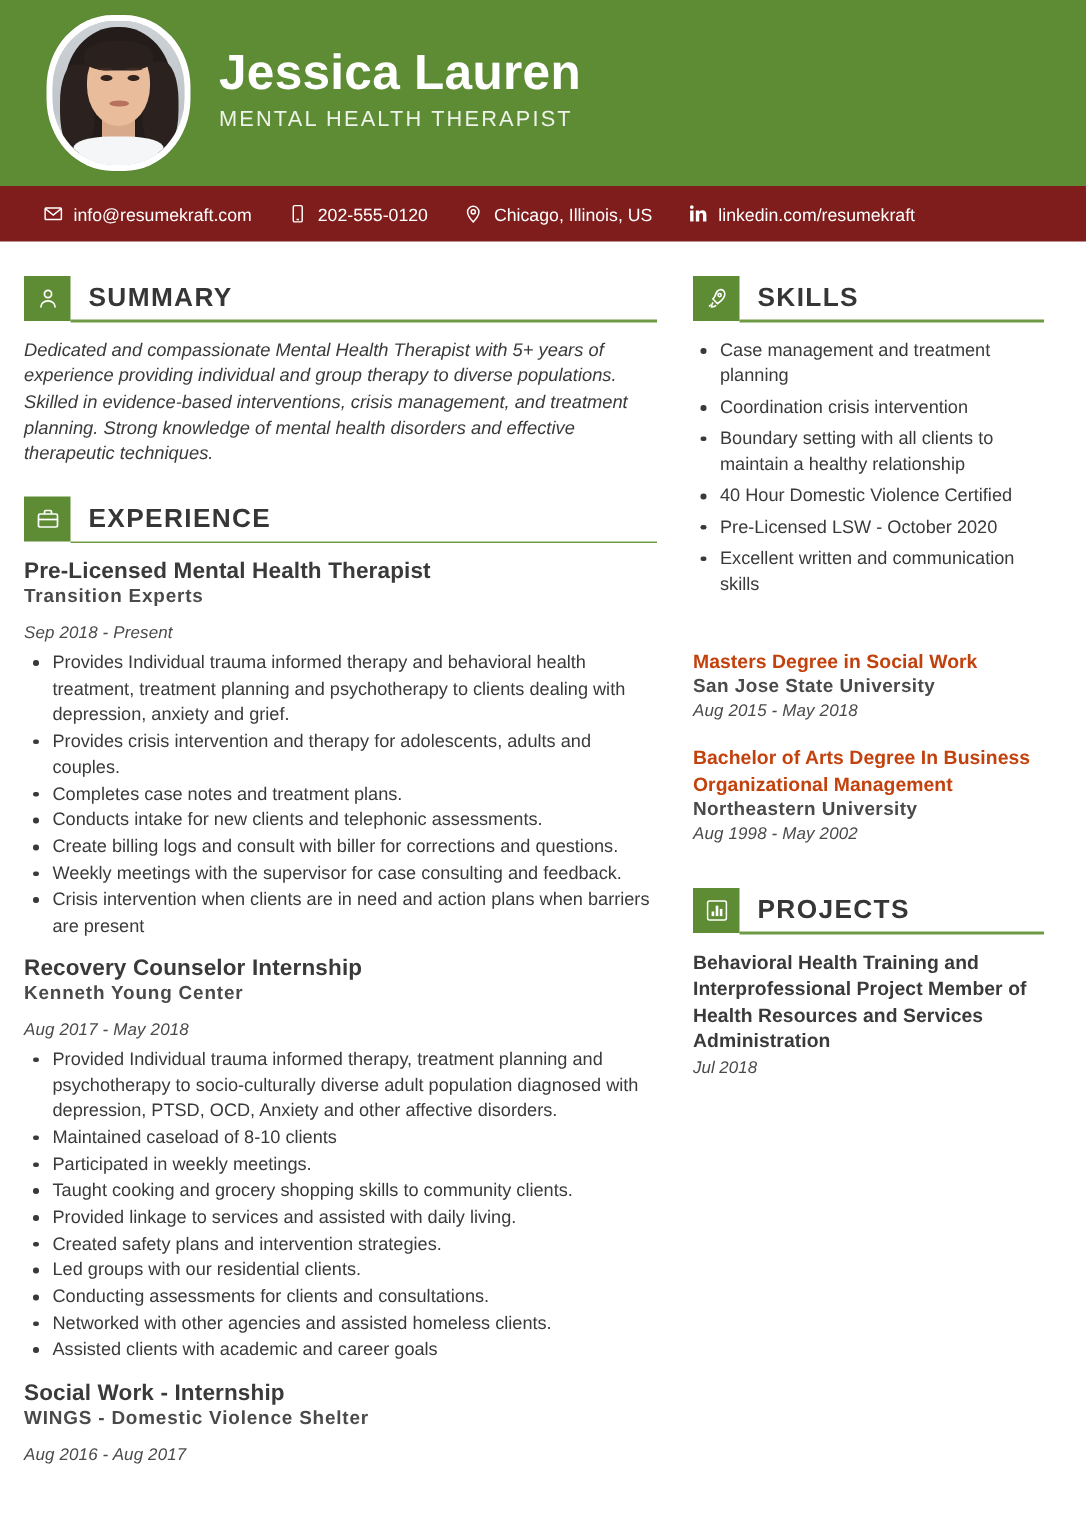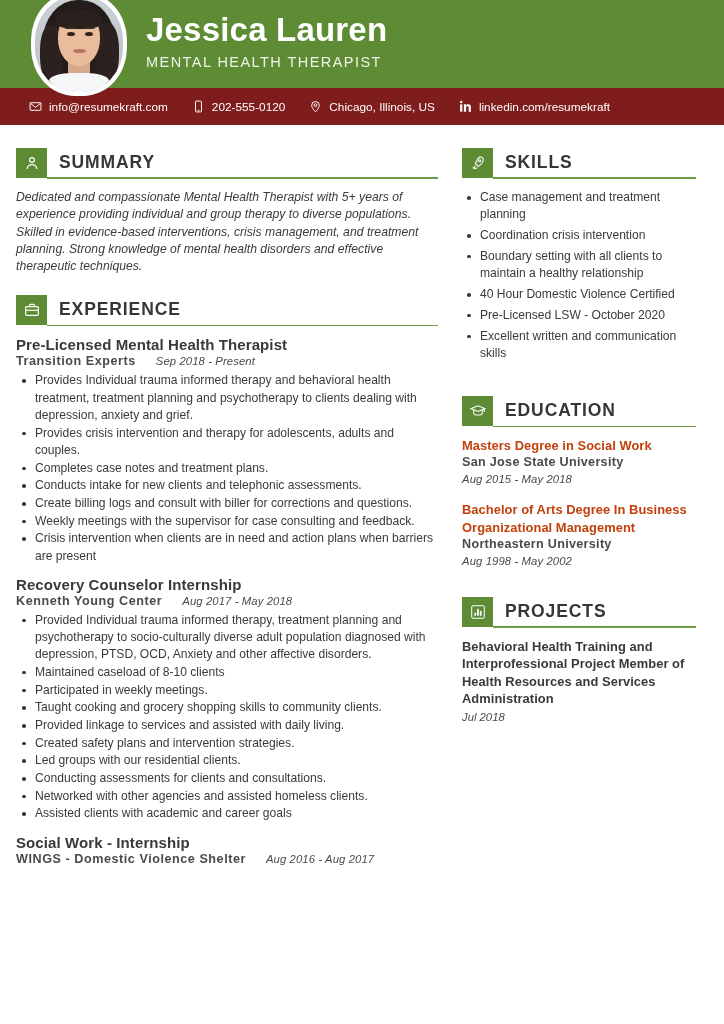--- a/index.html
+++ b/index.html
@@ -15,21 +15,21 @@
   .resume {
     position: relative;
     width: 724px;
     height: 1024px;
     background: #ffffff;
   }
 
   
   .header {
     position: relative;
-    height: 88px;
+    height: 124px;
     background: #5E8C35;
     display: flex;
     align-items: center;
     padding-left: 31px;
   }
 
   .photo-frame {
     width: 96px;
     height: 104px;
     border-radius: 44px / 48px;
@@ -177,24 +177,25 @@
     font-size: 15px;
     font-weight: 700;
     color: #3a3a3a;
     letter-spacing: 0.1px;
     line-height: 17px;
   }
 
   .job-line {
     display: flex;
     align-items: baseline;
-    gap: 20px;
+    gap: 8px;
     flex-wrap: wrap;
     line-height: 17px;
     margin-bottom: 2px;
+    flex-direction: column;
   }
 
   .job-company {
     font-size: 12.6px;
     font-weight: 700;
     color: #4a4a4a;
     letter-spacing: 0.55px;
   }
 
   .job-dates {
@@ -476,31 +477,20 @@
           <li>Boundary setting with all clients to maintain a healthy relationship</li>
           <li>40 Hour Domestic Violence Certified</li>
           <li>Pre-Licensed LSW - October 2020</li>
           <li>Excellent written and communication skills</li>
         </ul>
       </div>
 
       <div class="spacer-edu"></div>
 
       <div class="section">
-        <div class="sec-head">
-          <div class="sec-icon">
-            <svg viewBox="0 0 24 24" fill="none" stroke="#ffffff" stroke-width="1.6">
-              <path d="M1.8 8.4 12 4.2l10.2 4.2L12 12.6z"></path>
-              <path d="M5.6 10.6v4.6c0 1.6 2.9 2.9 6.4 2.9s6.4-1.3 6.4-2.9v-4.6"></path>
-              <line x1="21.4" y1="8.8" x2="21.4" y2="13.4"></line>
-            </svg>
-          </div>
-          <div class="sec-title">EDUCATION</div>
-          <div class="sec-rule sec-rule-left"></div>
-        </div>
 
         <div class="edu-entry">
           <div class="edu-degree">Masters Degree in Social Work</div>
           <div class="edu-school">San Jose State University</div>
           <div class="edu-dates">Aug 2015 -  May 2018</div>
         </div>
 
         <div class="edu-entry">
           <div class="edu-degree">Bachelor of Arts Degree In Business Organizational Management</div>
           <div class="edu-school">Northeastern University</div>

